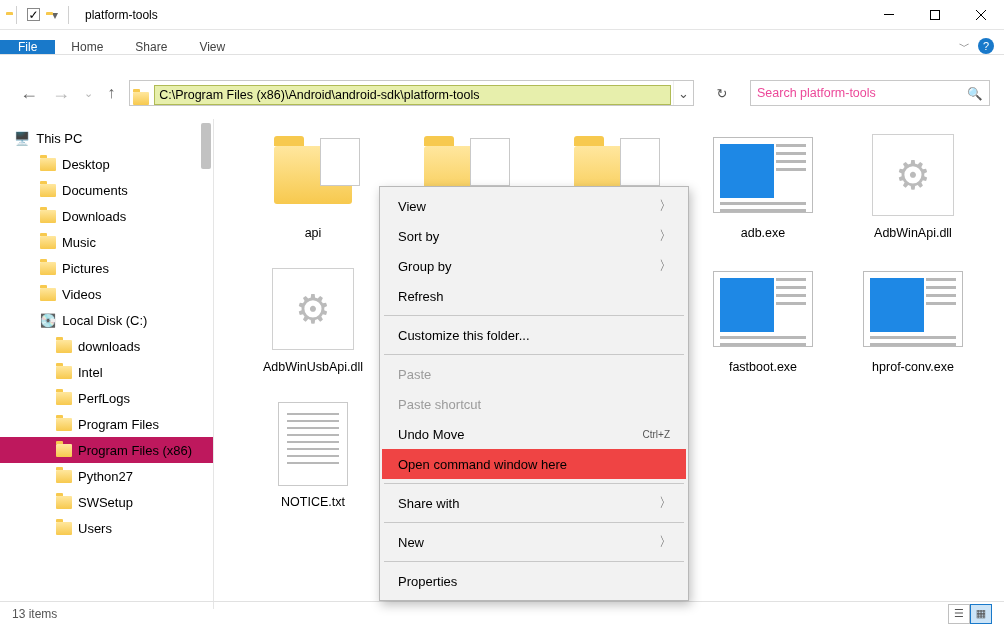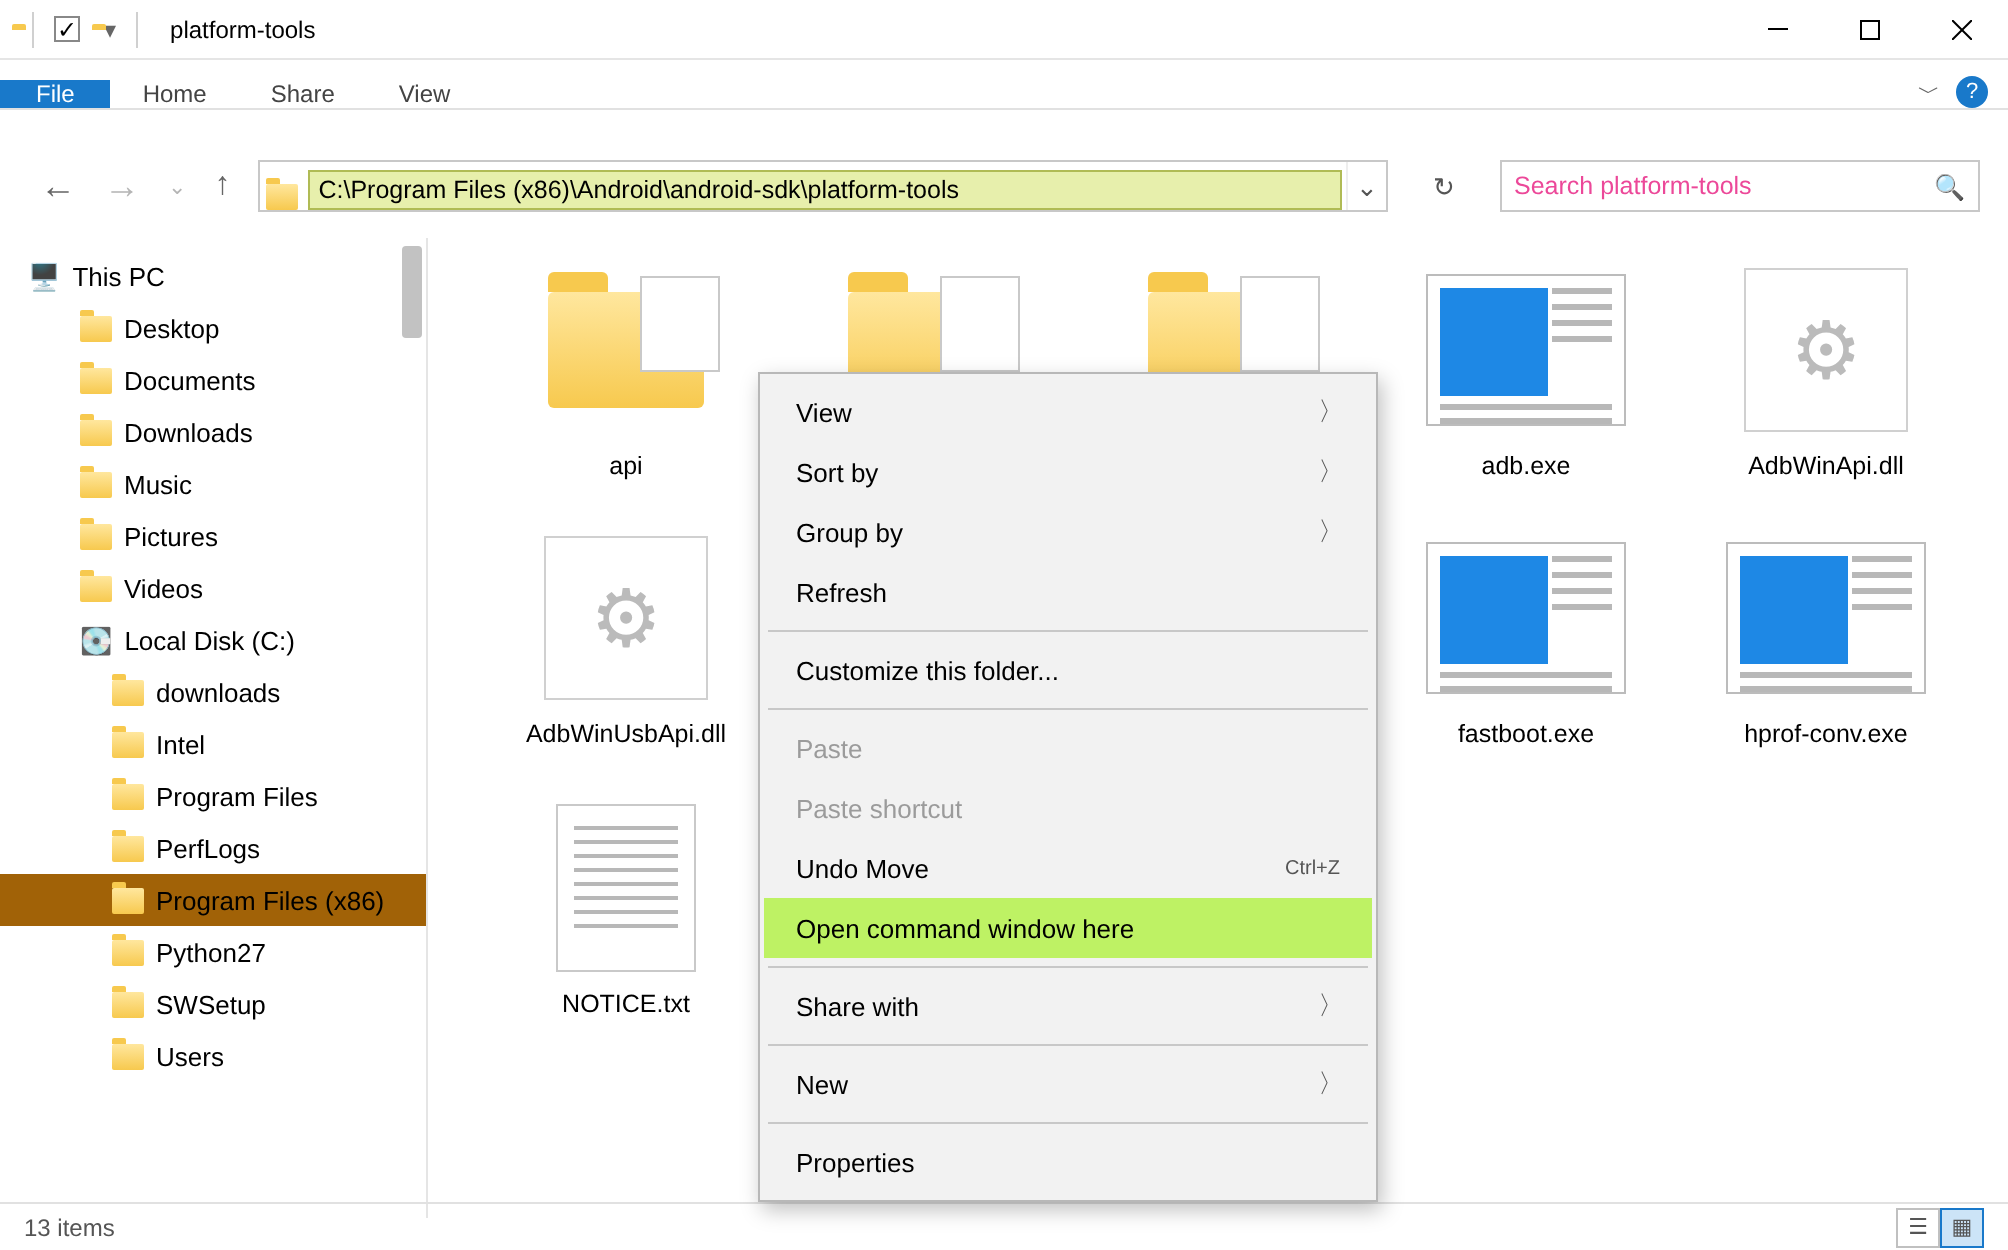--- a/index.html
+++ b/index.html
@@ -32,21 +32,21 @@
   .search-wrap { width: 240px; height: 26px; border: 1px solid #c8c8c8; display: flex; align-items: center; padding: 0 6px; color: #ec4899; font-size: 12.5px; }
   .search-wrap .sicon { margin-left: auto; }
 
   
   .main { display: flex; height: 490px; }
   .sidebar { width: 214px; border-right: 1px solid #e5e5e5; padding-top: 6px; position: relative; }
   .scroll-thumb { position: absolute; right: 2px; top: 4px; width: 10px; height: 46px; background: #c2c2c2; border-radius: 2px; }
   .tree-item { display: flex; align-items: center; height: 26px; padding-left: 14px; gap: 6px; font-size: 13px; cursor: pointer; }
   .tree-item.l2 { padding-left: 40px; }
   .tree-item.l3 { padding-left: 56px; }
-  .tree-item.selected { background: #a16207; }
+  .tree-item.selected { background: #be185d; }
   .folder-ic { width: 16px; height: 13px; background: linear-gradient(#ffe79e,#f7c94e); border-radius: 1px; position: relative; }
   .folder-ic::before { content:""; position:absolute; top:-3px; left:0; width:7px; height:3px; background:#f7c94e; border-radius:1px 1px 0 0;}
 
   .content { flex: 1; padding: 14px 24px; overflow: hidden; position: relative; }
   .file-grid { display: grid; grid-template-columns: repeat(5, 150px); column-gap: 0; row-gap: 26px; }
   .file-item { display: flex; flex-direction: column; align-items: center; text-align: center; font-size: 12.5px; cursor: pointer; }
   .file-item .thumb { width: 100px; height: 84px; margin-bottom: 8px; display:flex; align-items:center; justify-content:center; position: relative; }
   .file-item .label { max-width: 140px; line-height: 1.3; }
 
   
@@ -60,21 +60,21 @@
   .exe-thumb .btm { clear:both; padding-top:4px;}
   .exe-thumb .btm div { height:3px; background:#b8b8b8; margin-bottom:4px;}
   .gear-thumb { width: 82px; height: 82px; border:1px solid #d0d0d0; background:#fff; display:flex; align-items:center; justify-content:center; color:#bbb; font-size:40px;}
   .txt-thumb { width: 70px; height: 84px; background:#fff; border:1px solid #c9c9c9; padding: 10px 8px;}
   .txt-thumb div { height:2px; background:#b8b8b8; margin-bottom:5px;}
 
   
   .ctx-menu { position: absolute; left: 379px; top: 186px; width: 310px; background: #f2f2f2; border: 1px solid #b8b8b8; box-shadow: 2px 4px 10px rgba(0,0,0,0.25); padding: 4px 2px; font-size: 13px; z-index: 50; }
   .ctx-item { height: 30px; display: flex; align-items: center; padding: 0 16px; cursor: pointer; position: relative; }
   .ctx-item.disabled { color: #9b9b9b; cursor: default; }
-  .ctx-item.highlight { background: #bef264; }
+  .ctx-item.highlight { background: #ef4444; }
   .ctx-item .sub { position:absolute; right:14px; color:#555; }
   .ctx-item .shortcut { position:absolute; right:16px; color:#555; font-size:10px; }
   .ctx-sep { height:1px; background:#c8c8c8; margin: 4px 2px; }
 
   
   .statusbar { position: absolute; bottom: 0; left: 0; right: 0; height: 24px; border-top: 1px solid #e1e1e1; display: flex; align-items: center; padding: 0 12px; font-size: 12px; color: #555; }
   .view-toggles { margin-left: auto; display: flex; gap: 0; }
   .view-toggles .vbtn { width: 22px; height: 20px; border: 1px solid #c0c0c0; display:flex; align-items:center; justify-content:center; font-size:11px;}
   .view-toggles .vbtn.active { background:#cce4f7; border-color:#1979ca;}
 
@@ -184,25 +184,25 @@
         <div class="tree-item l3">
           <span class="folder-ic"></span>
           <span>downloads</span>
         </div>
         <div class="tree-item l3">
           <span class="folder-ic"></span>
           <span>Intel</span>
         </div>
         <div class="tree-item l3">
           <span class="folder-ic"></span>
+          <span>PerfLogs</span>
+        </div>
+        <div class="tree-item l3">
+          <span class="folder-ic"></span>
           <span>Program Files</span>
-        </div>
-        <div class="tree-item l3">
-          <span class="folder-ic"></span>
-          <span>PerfLogs</span>
         </div>
         <div class="tree-item l3 selected">
           <span class="folder-ic"></span>
           <span>Program Files (x86)</span>
         </div>
         <div class="tree-item l3">
           <span class="folder-ic"></span>
           <span>Python27</span>
         </div>
         <div class="tree-item l3">

